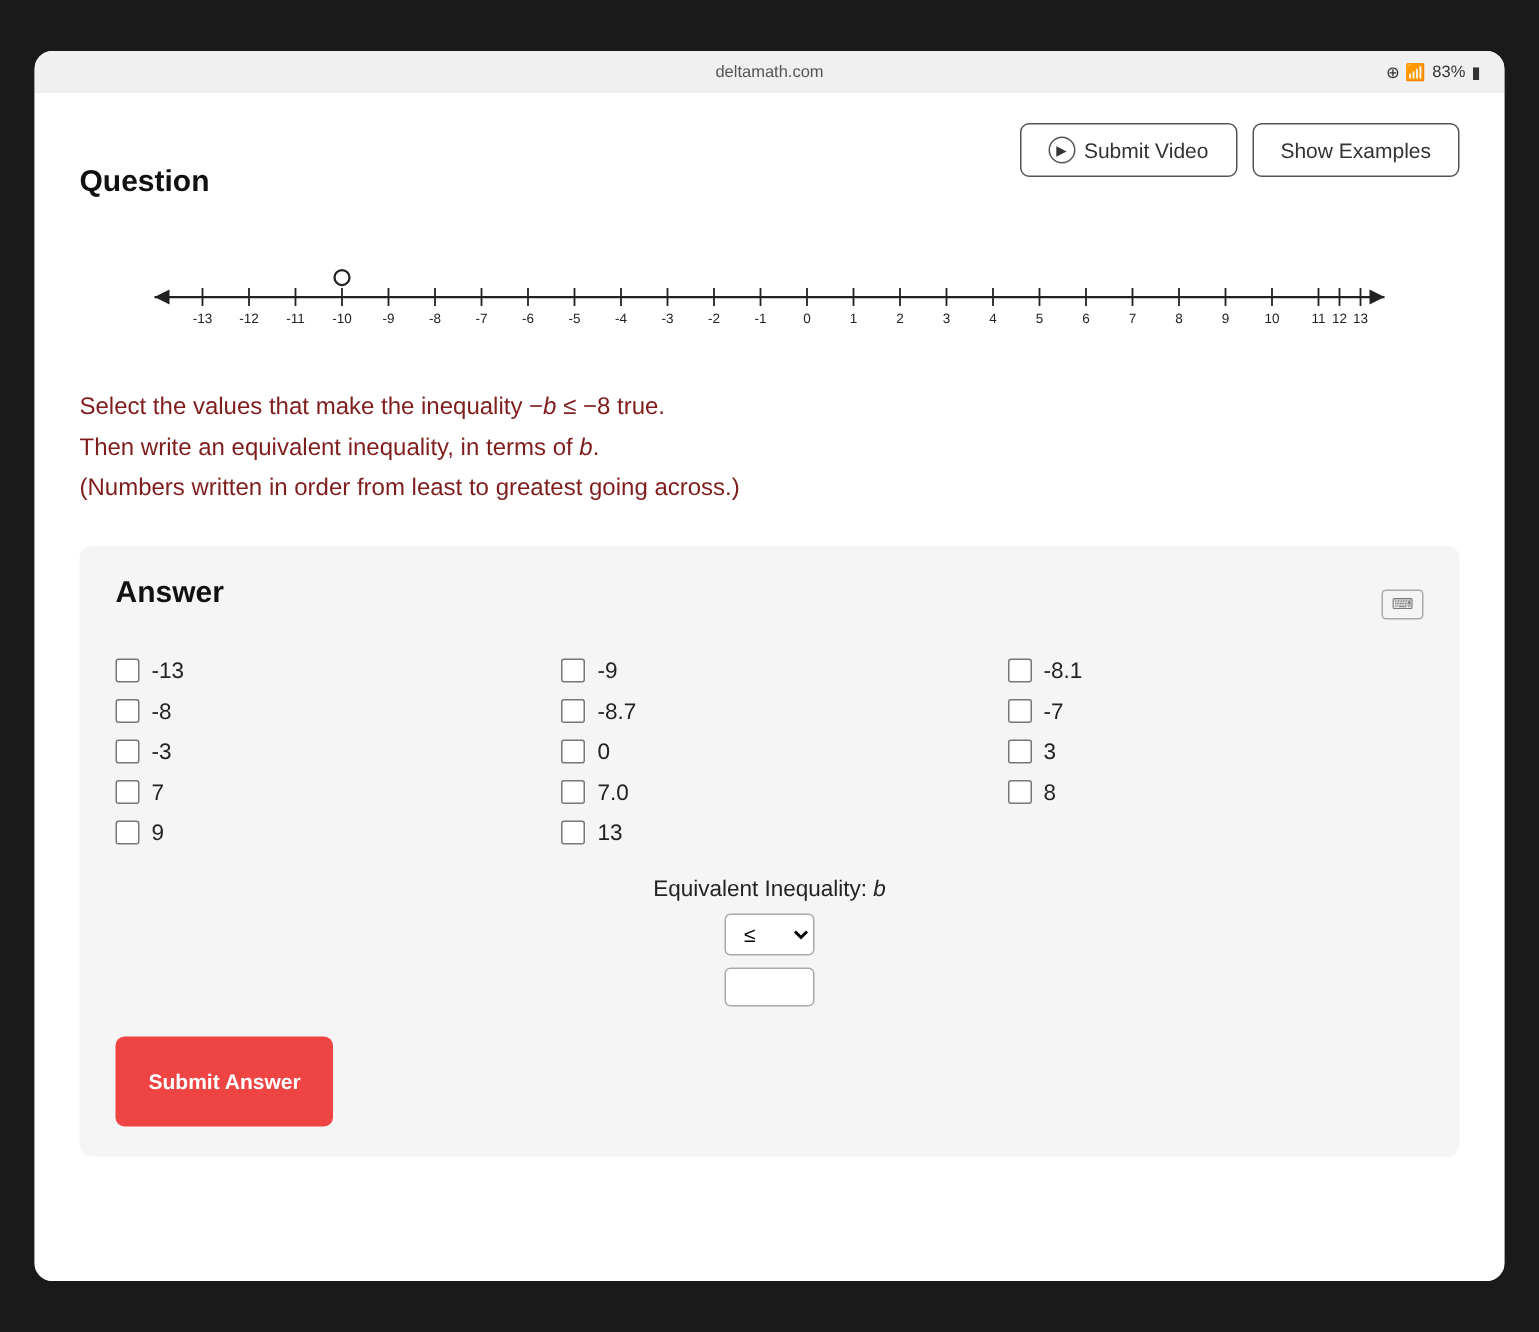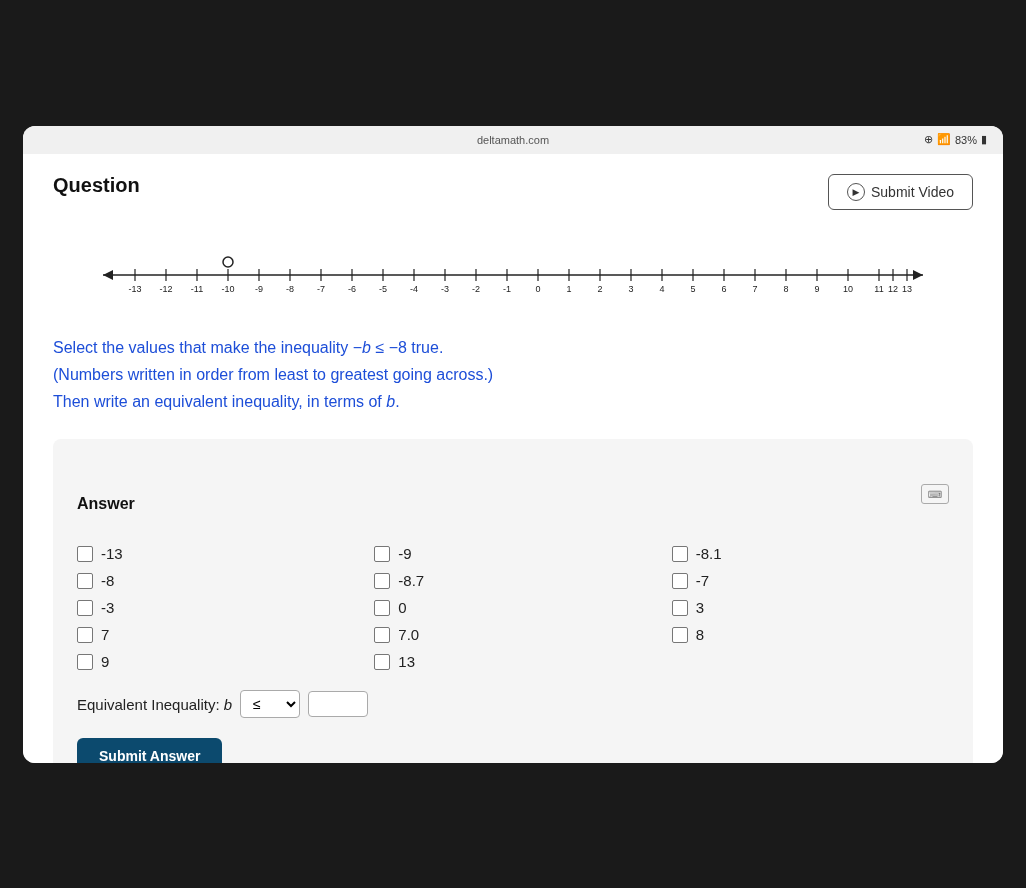--- a/index.html
+++ b/index.html
@@ -8,21 +8,21 @@
       height: 888px;
       background: #1a1a1a;
       display: flex;
       align-items: center;
       justify-content: center;
       font-family: -apple-system, BlinkMacSystemFont, 'Segoe UI', sans-serif;
       overflow: hidden;
     }
     .device-frame {
       width: 980px;
-      height: 637px;
+      height: 820px;
       background: #f0f0f0;
       border-radius: 12px;
       overflow: hidden;
       display: flex;
       flex-direction: column;
     }
     .status-bar {
       background: #f0f0f0;
       display: flex;
       justify-content: center;
@@ -55,20 +55,21 @@
     .question-header {
       display: flex;
       align-items: flex-start;
       justify-content: space-between;
       margin-bottom: 20px;
     }
     .question-title {
       font-size: 20px;
       font-weight: 700;
       color: #111;
+      margin-top: 28px;
     }
     .header-buttons {
       display: flex;
       gap: 10px;
     }
     .btn-watch {
       border: 1.5px solid #555;
       background: white;
       border-radius: 6px;
       padding: 8px 18px;
@@ -92,34 +93,33 @@
       margin: 10px 0 20px 0;
       padding: 10px 0;
       overflow: hidden;
     }
     .number-line-svg {
       width: 100%;
     }
     .question-text {
       font-size: 16px;
       line-height: 1.7;
-      color: #1d4ed8;
+      color: #7f1d1d;
       margin-bottom: 24px;
     }
     .answer-section {
       background: #f5f5f5;
       border-radius: 8px;
       padding: 20px 24px;
     }
     .answer-title {
-      font-size: 16px;
+      font-size: 20px;
       font-weight: 700;
       color: #111;
       margin-bottom: 16px;
-      margin-top: 36px;
     }
     .keyboard-icon {
       float: right;
       width: 28px;
       height: 20px;
       border: 1.5px solid #aaa;
       border-radius: 3px;
       display: flex;
       align-items: center;
       justify-content: center;
@@ -156,20 +156,21 @@
       background: #2563eb;
       border-color: #2563eb;
     }
     .equivalent-row {
       display: flex;
       align-items: center;
       gap: 8px;
       margin-bottom: 20px;
       font-size: 15px;
       color: #222;
+      flex-direction: column;
     }
     .equivalent-row .eq-label {
       font-size: 15px;
     }
     .eq-select {
       border: 1.5px solid #aaa;
       border-radius: 4px;
       padding: 4px 8px;
       font-size: 14px;
       background: white;
@@ -178,25 +179,25 @@
     }
     .eq-input {
       border: 1.5px solid #aaa;
       border-radius: 4px;
       padding: 4px 8px;
       font-size: 14px;
       width: 60px;
       background: white;
     }
     .submit-btn {
-      background: #0c4a6e;
+      background: #ef4444;
       color: white;
       border: none;
       border-radius: 6px;
-      padding: 10px 22px;
+      padding: 22px 22px;
       font-size: 14px;
       font-weight: 600;
       cursor: pointer;
     }
     .play-icon {
       width: 18px;
       height: 18px;
       border-radius: 50%;
       border: 1.5px solid #555;
       display: inline-flex;
@@ -220,20 +221,23 @@
   </div>
 
   <div class="browser-content">
     <div class="question-header">
       <h2 class="question-title">Question</h2>
       <div class="header-buttons">
         <button class="btn-watch">
           <span class="play-icon">▶</span>
           <span>Submit Video</span>
         </button>
+        <button class="btn-examples">
+          <span>Show Examples</span>
+        </button>
       </div>
     </div>
 
     <div class="number-line-container">
       <svg class="number-line-svg" viewBox="0 0 860 60" height="60">
 
         <line x1="20" y1="35" x2="840" y2="35" stroke="#222" stroke-width="1.5"></line>
 
         <polygon points="20,35 30,30 30,40" fill="#222"></polygon>
 
@@ -322,22 +326,22 @@
           <line x1="824" y1="29" x2="824" y2="41" stroke="#222" stroke-width="1.2"></line>
           <text x="824" y="52">13</text>
         </g>
 
         <circle cx="145" cy="22" r="5" fill="white" stroke="#222" stroke-width="1.5"></circle>
       </svg>
     </div>
 
     <div class="question-text">
       <div>Select the values that make the inequality −<i>b</i> ≤ −8 true.</div>
+      <div>Then write an equivalent inequality, in terms of <i>b</i>.</div>
       <div>(Numbers written in order from least to greatest going across.)</div>
-      <div>Then write an equivalent inequality, in terms of <i>b</i>.</div>
     </div>
 
     <div class="answer-section">
       <div style="display:flex; justify-content:space-between; align-items:center; margin-bottom:16px;">
         <span class="answer-title">Answer</span>
         <div class="keyboard-icon">⌨</div>
       </div>
 
       <div class="checkboxes-grid">
 

